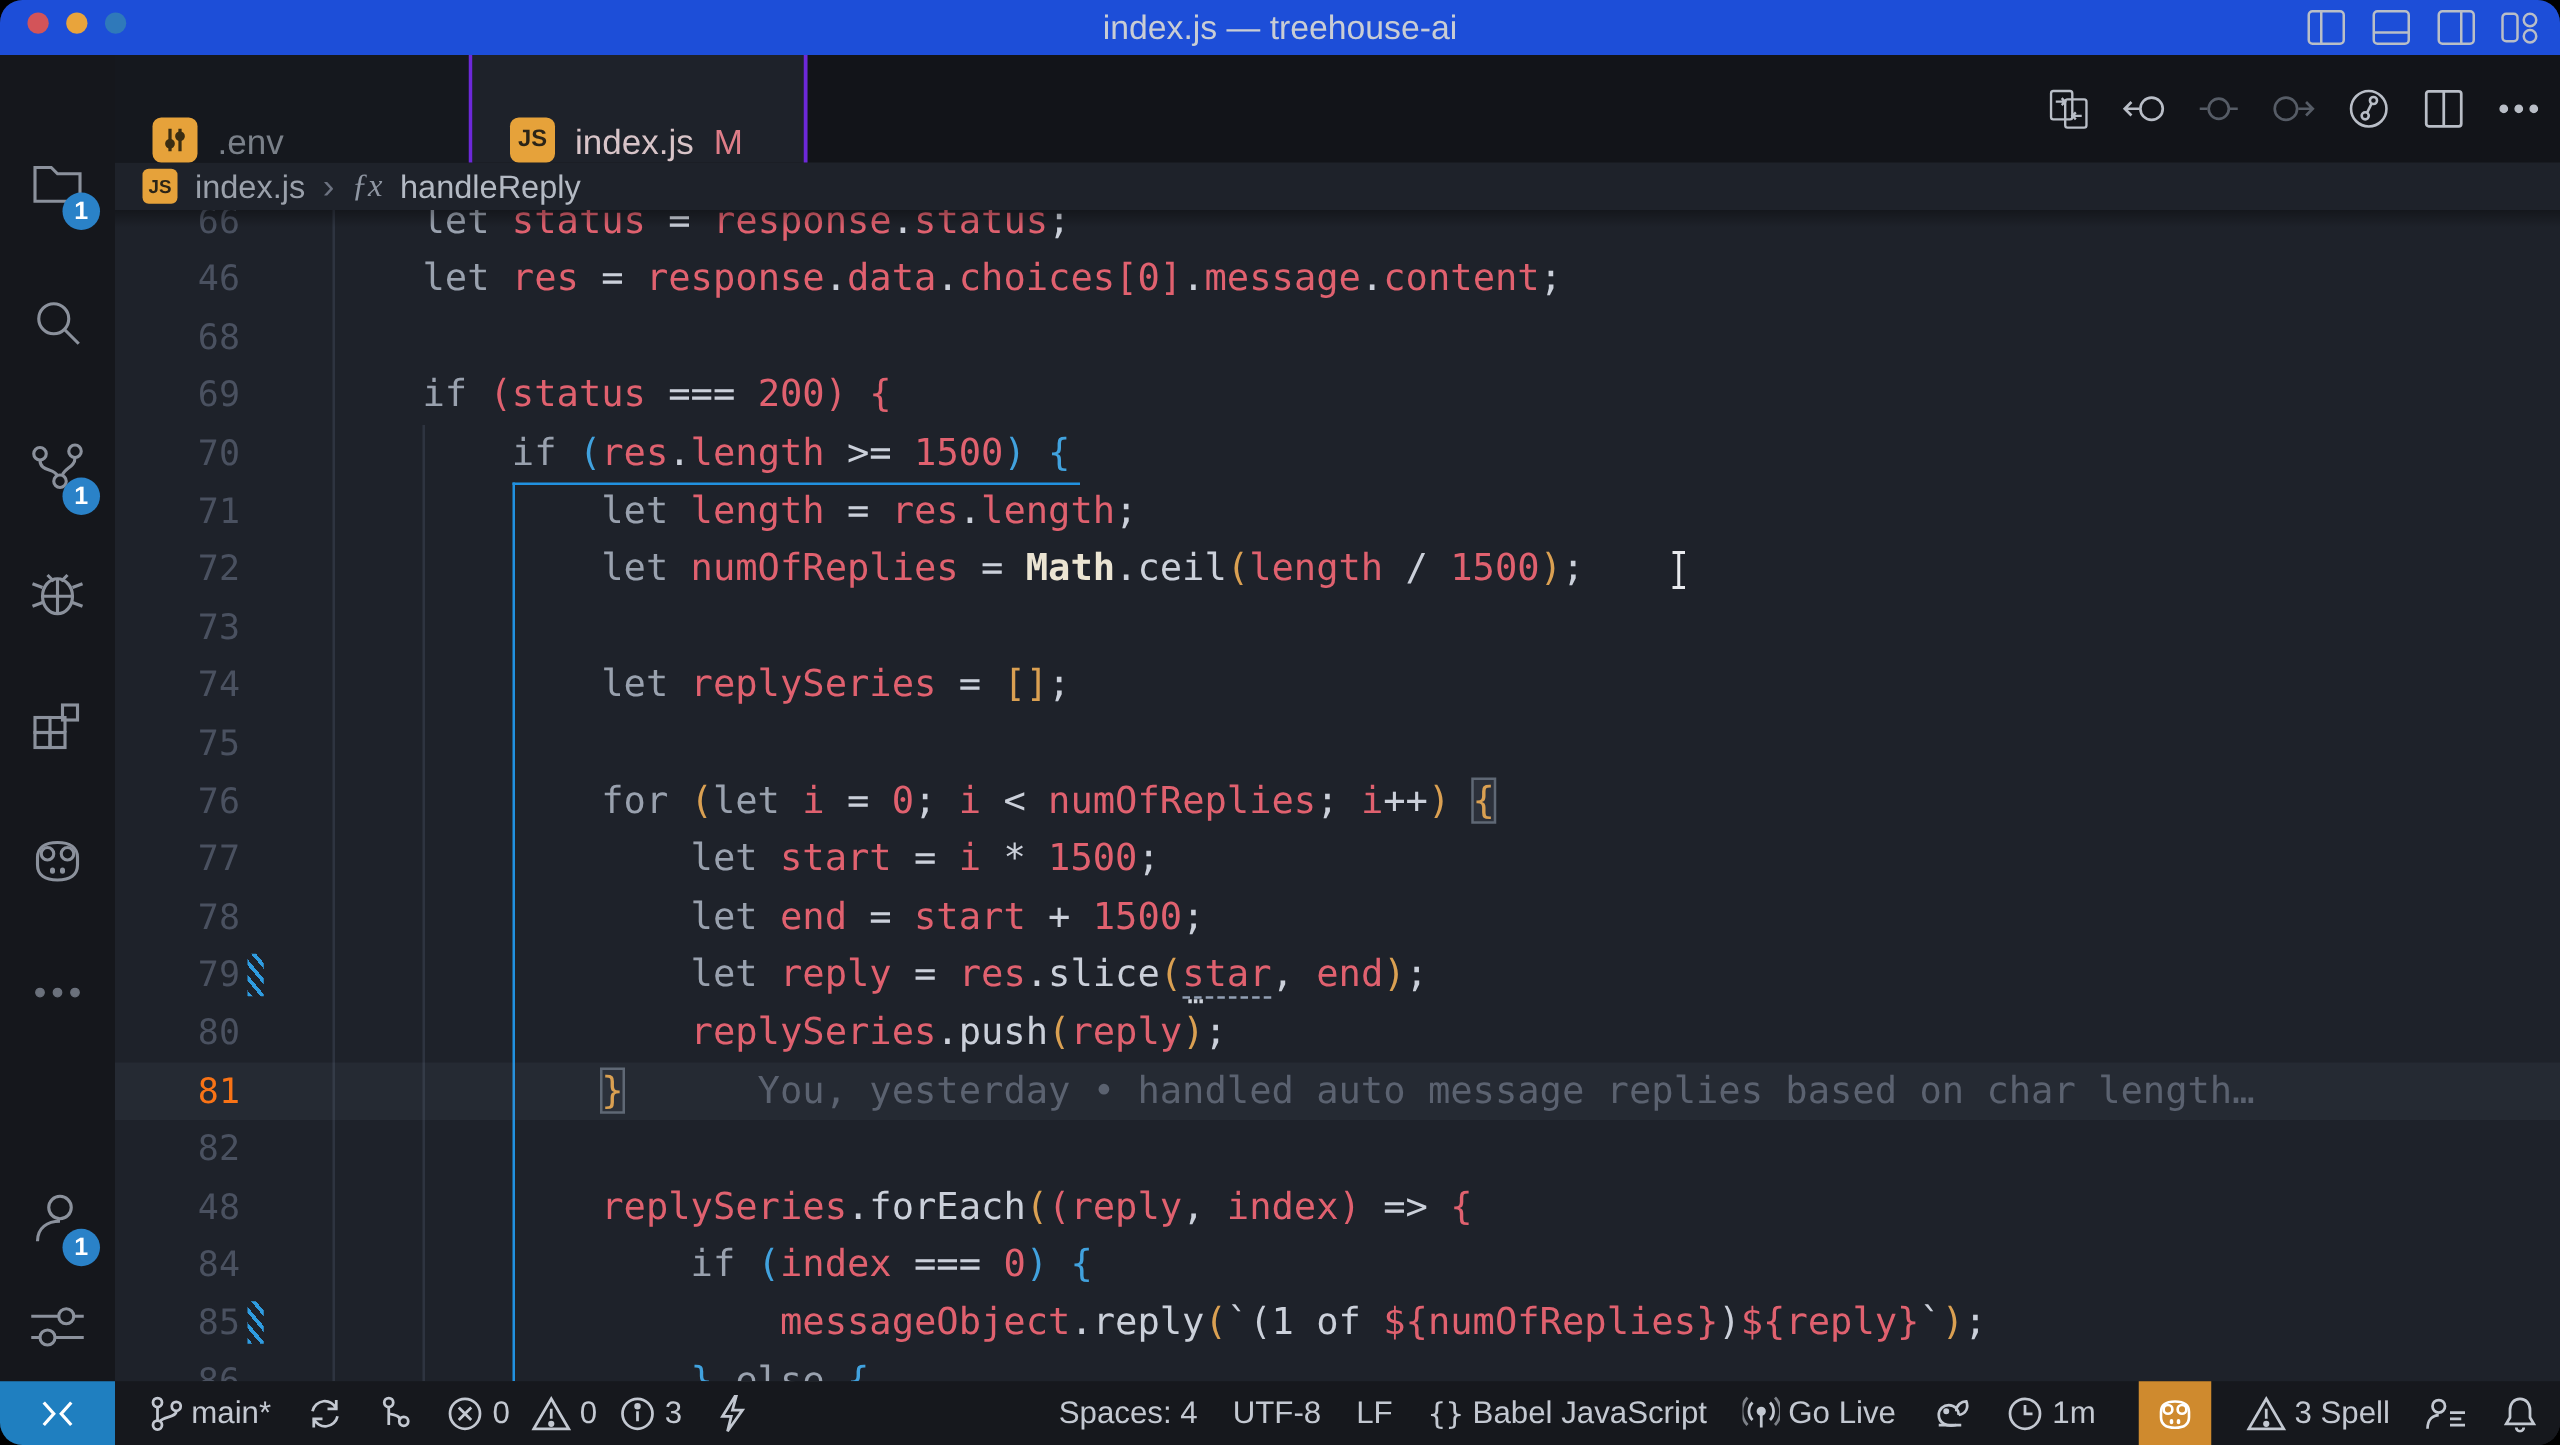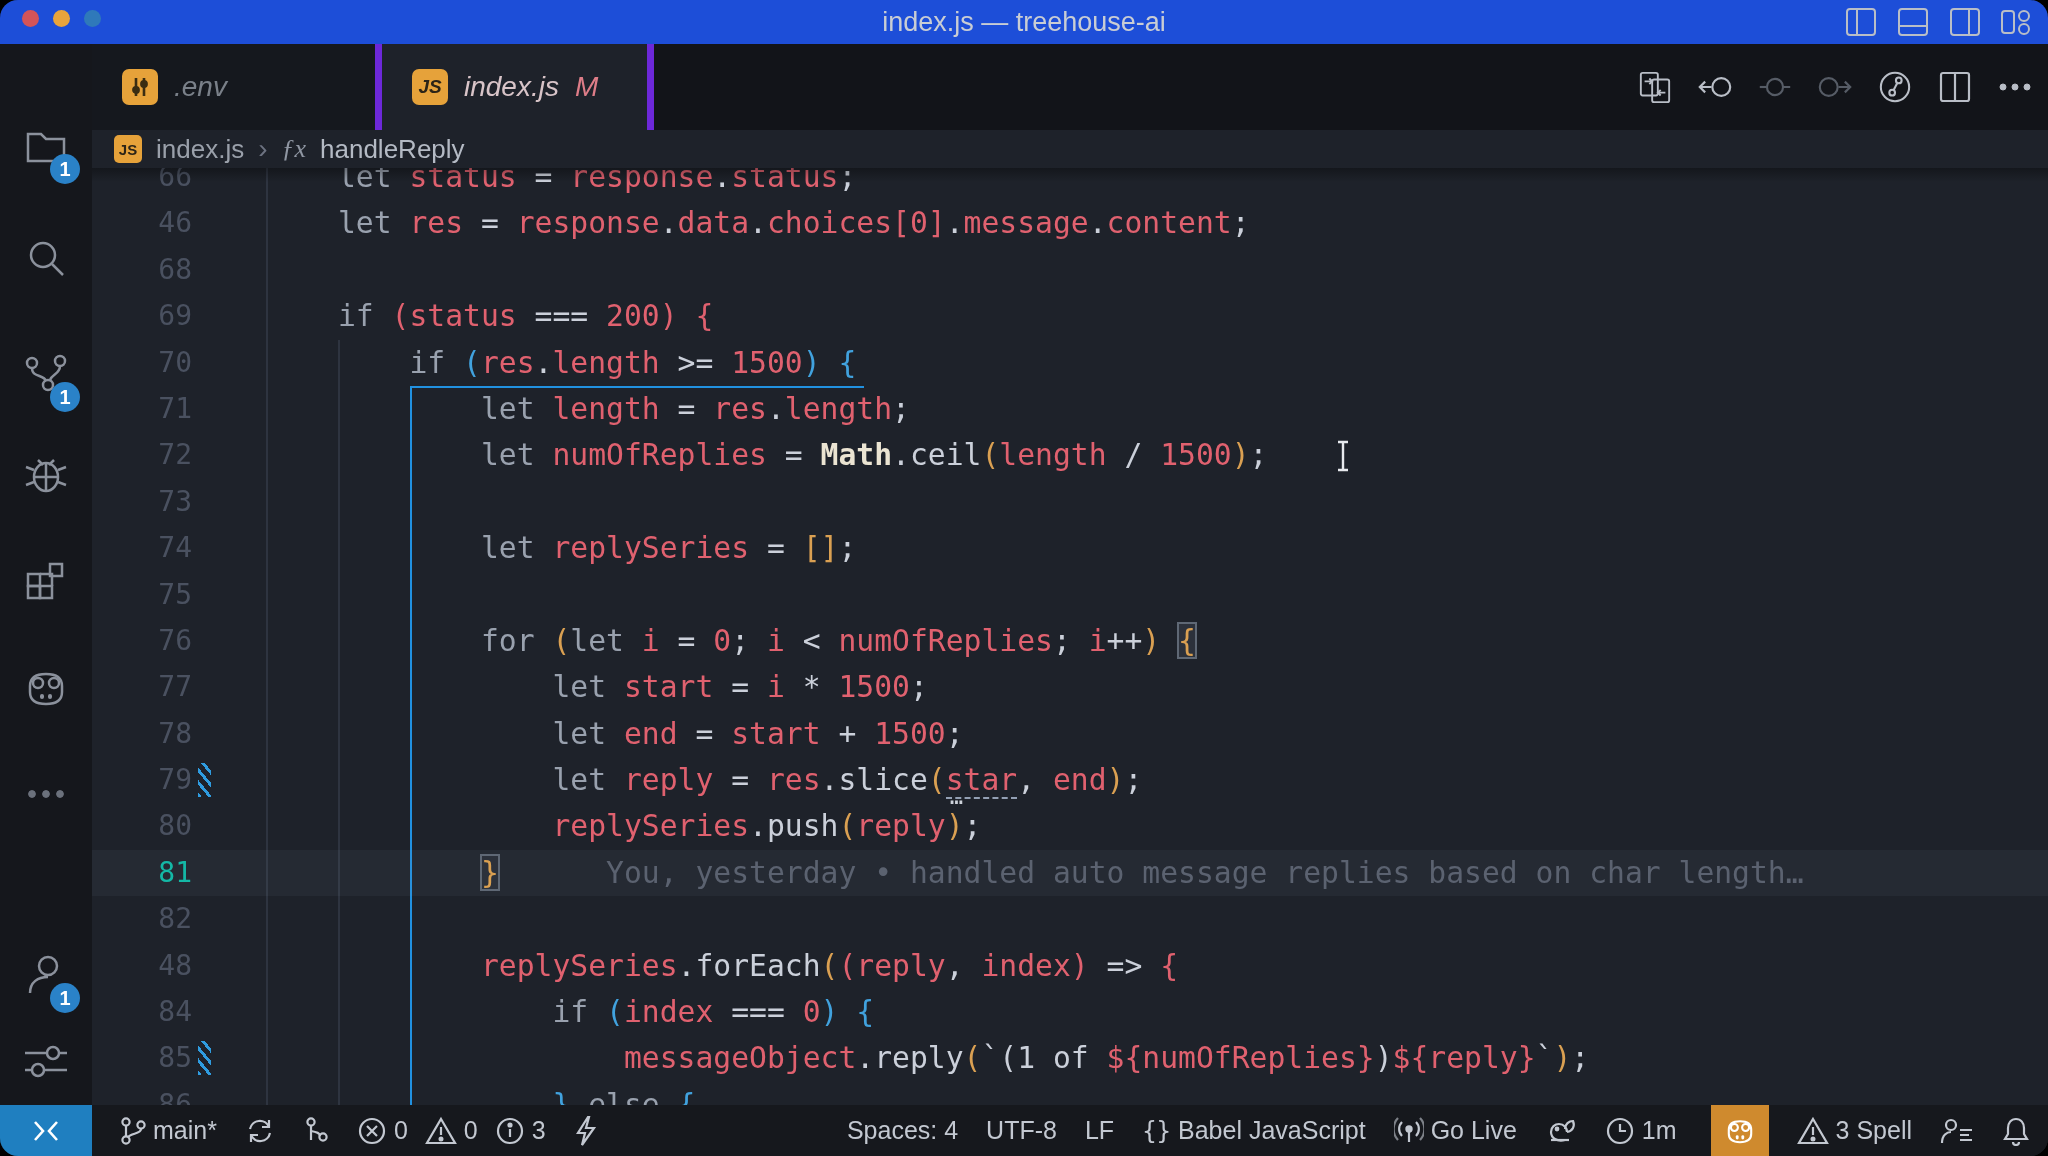--- a/index.html
+++ b/index.html
@@ -19,21 +19,21 @@
   
   .activitybar{position:absolute;left:0;top:44px;width:92px;height:1061px;background:#15171c;z-index:30;}
   .act-item{position:absolute;left:0;width:92px;height:84px;display:flex;align-items:center;justify-content:center;}
   .badge{position:absolute;right:12px;bottom:4px;width:30px;height:30px;border-radius:50%;background:#2a82c8;
          color:#fff;font-size:20px;font-weight:700;display:flex;align-items:center;justify-content:center;}
   .act-item svg{stroke:#8b919c;}
   .act-item.dim svg{stroke:#6b717c;}
 
   
   .tabstrip{position:absolute;left:92px;top:44px;right:0;height:86px;background:#121419;z-index:20;display:flex;}
-  .tab{height:86px;display:flex;align-items:center;padding:0 30px;gap:16px;font-size:28px;border-right:7px solid #6d28d9;font-style:italic;}
+  .tab{height:86px;display:flex;align-items:flex-end;padding:0 30px;gap:16px;font-size:28px;border-right:3px solid #6d28d9;}
   .tab.inactive{background:#15181e;color:#7a8089;width:223px;}
   .tab.active{background:#1e222a;color:#d8c4c8;width:205px;}
   .chip{width:36px;height:36px;border-radius:7px;background:#e6a23a;display:flex;align-items:center;justify-content:center;
         color:#2b2417;font-weight:700;font-size:19px;flex:none;}
   .git-m{color:#de7d88;font-size:28px;}
   .dirty-dot{width:18px;height:18px;border-radius:50%;background:#d6d8da;margin-left:6px;}
   .editor-actions{position:absolute;right:16px;top:44px;height:86px;display:flex;align-items:center;gap:26px;z-index:25;}
   .ea{width:34px;height:34px;display:flex;align-items:center;justify-content:center;}
   .ea svg{stroke:#b9bec7;}
   .ea.dim svg{stroke:#565c66;}
@@ -51,21 +51,21 @@
   .scroll-shadow{position:absolute;left:0;top:0;width:100%;height:14px;z-index:9;
                  background:linear-gradient(#00000055,#00000000);}
   .guide{position:absolute;width:2px;background:#2e3440;z-index:1;}
   .guide.blue{background:#2191e0;}
   .hguide{position:absolute;height:2px;background:#2191e0;z-index:1;}
   .code-pane{position:absolute;left:0;top:-14px;width:100%;z-index:2;}
   .code-row{position:relative;display:flex;height:46.4px;}
   .code-row.cur{background:rgba(140,150,170,0.07);}
   .ln{width:100px;text-align:right;flex:none;color:#4a5160;
       font-family:"DejaVu Sans Mono",monospace;font-size:28px;line-height:46.4px;}
-  .code-row.cur .ln{color:#14b8a6;}
+  .code-row.cur .ln{color:#f97316;}
   .gutter-mark{position:absolute;left:106px;top:6px;width:13px;height:34px;
       background:repeating-linear-gradient(50deg,#2f9ce0 0 3px,transparent 3px 8px);}
   pre.codeline{margin:0 0 0 3px;white-space:pre;flex:1;
       font-family:"DejaVu Sans Mono",monospace;font-size:29.7px;line-height:46.4px;}
   .s-kw{color:#99a1ae}.s-op{color:#cbd0da}.s-v{color:#e0616f}
   .s-b1{color:#daa052}.s-b2{color:#e0616f}.s-b3{color:#41a2de}
   .s-bi{color:#ebe4d2;font-weight:600}
   .s-ghost{color:#5b6270}
   .s-vu{color:#e0616f;border-bottom:2px dashed #93a0b4;position:relative}
   .s-vu::after{content:"⋯";position:absolute;left:4px;top:0.72em;font-size:0.75em;color:#ced3db;}

